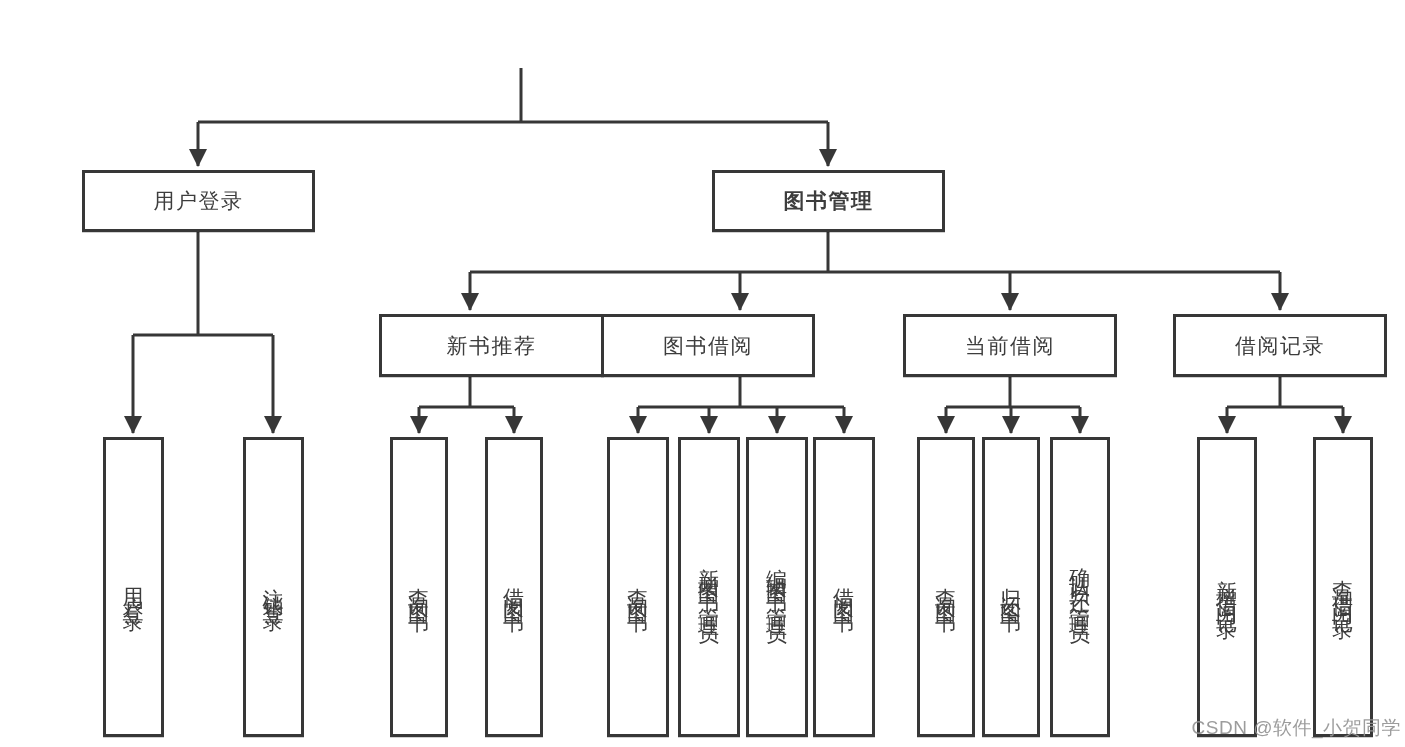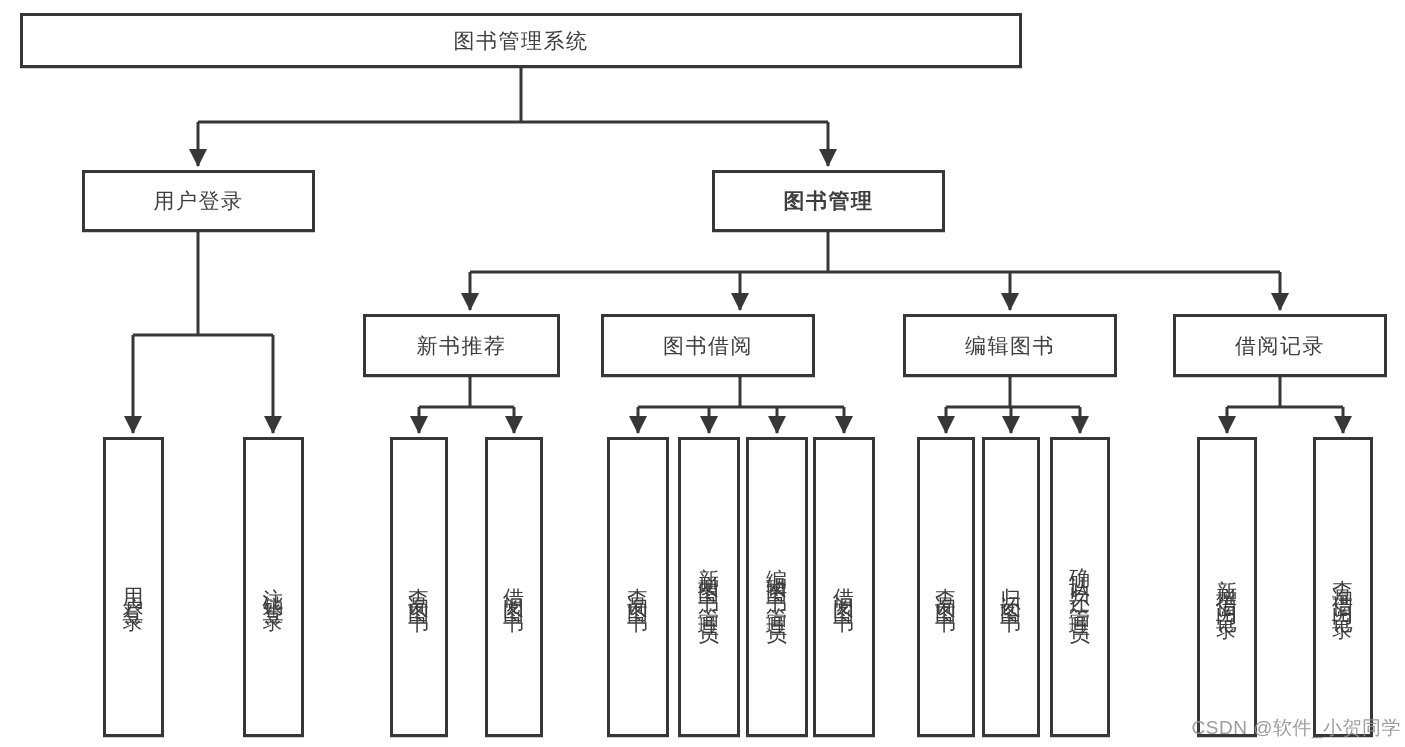--- a/index.html
+++ b/index.html
@@ -107,39 +107,36 @@
       <path d="M1011 407 V433" marker-end="url(#arrow)"></path>
       <path d="M1080 407 V433" marker-end="url(#arrow)"></path>
 
       <path d="M1280 377 V407"></path>
       <path d="M1227 407 H1343"></path>
       <path d="M1227 407 V433" marker-end="url(#arrow)"></path>
       <path d="M1343 407 V433" marker-end="url(#arrow)"></path>
     </g>
   </svg>
 
-  <div class="box" style="left:20px; top:13px; width:1002px; height:55px;">
-    <span class="hlabel">图书管理系统</span>
-  </div>
 
   <div class="box" style="left:82px; top:170px; width:233px; height:62px;">
     <span class="hlabel">用户登录</span>
   </div>
   <div class="box" style="left:712px; top:170px; width:233px; height:62px;font-weight:bold;">
     <span class="hlabel">图书管理</span>
   </div>
 
-  <div class="box" style="left:363px; top:314px; width:197px; height:63px;">
+  <div class="box" style="left:379px; top:314px; width:225px; height:63px;">
     <span class="hlabel">新书推荐</span>
   </div>
   <div class="box" style="left:601px; top:314px; width:214px; height:63px;">
     <span class="hlabel">图书借阅</span>
   </div>
   <div class="box" style="left:903px; top:314px; width:214px; height:63px;">
-    <span class="hlabel">编辑图书</span>
+    <span class="hlabel">当前借阅</span>
   </div>
   <div class="box" style="left:1173px; top:314px; width:214px; height:63px;">
     <span class="hlabel">借阅记录</span>
   </div>
 
   <div class="box" style="left:103px; top:437px; width:61px; height:300px;">
     <span class="vlabel">用户登录</span>
   </div>
   <div class="box" style="left:243px; top:437px; width:61px; height:300px;">
     <span class="vlabel">注销登录</span>

